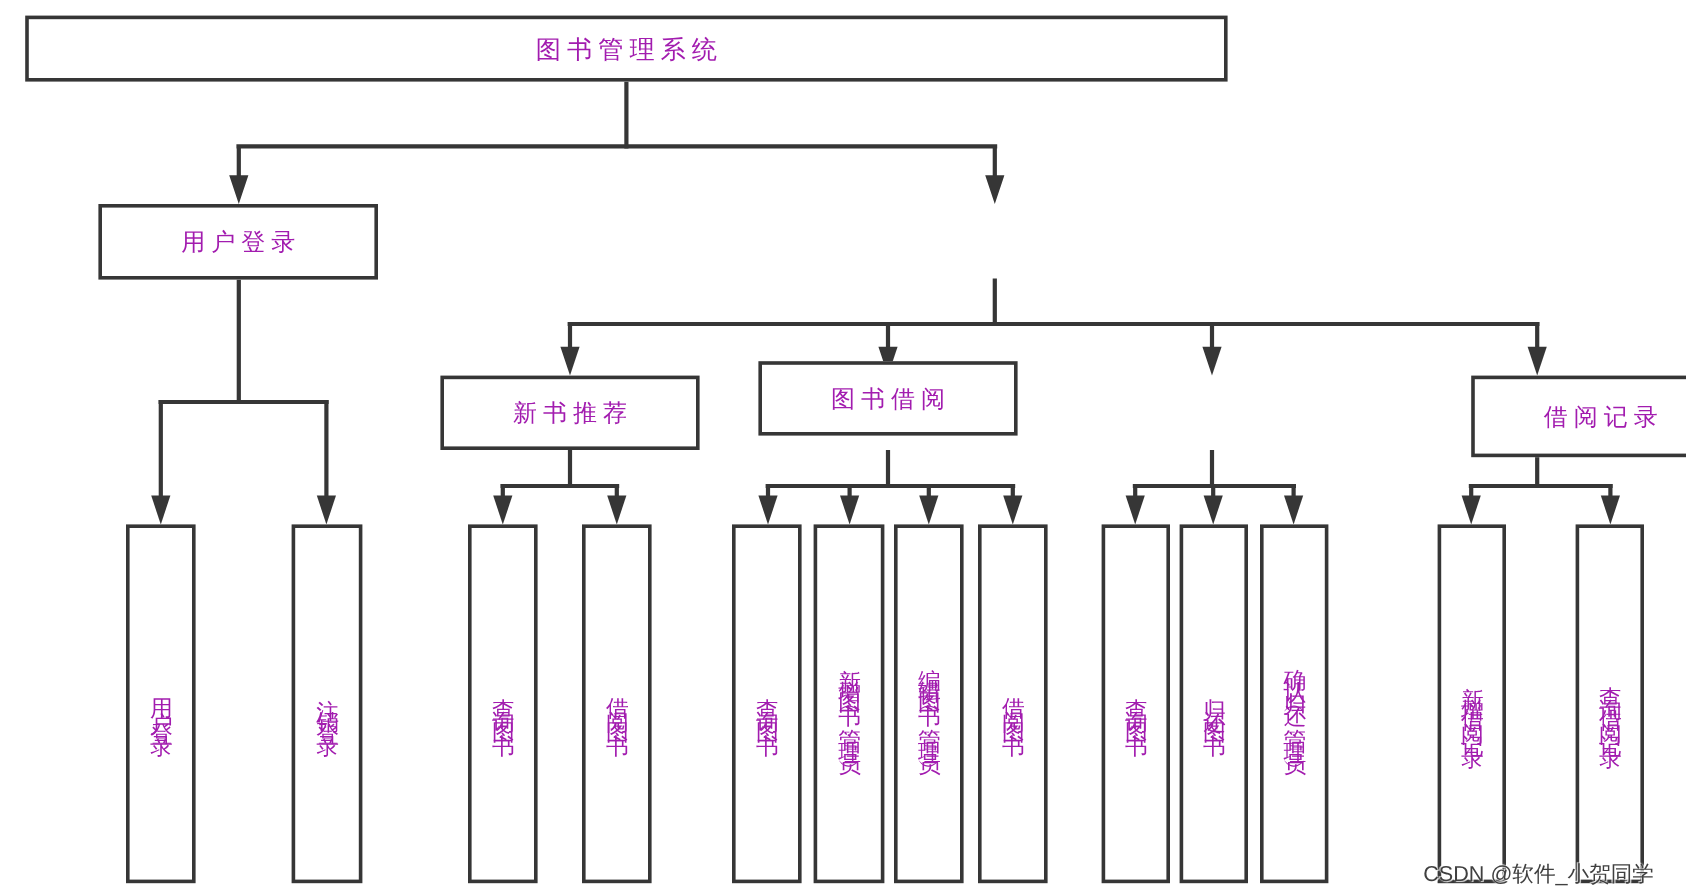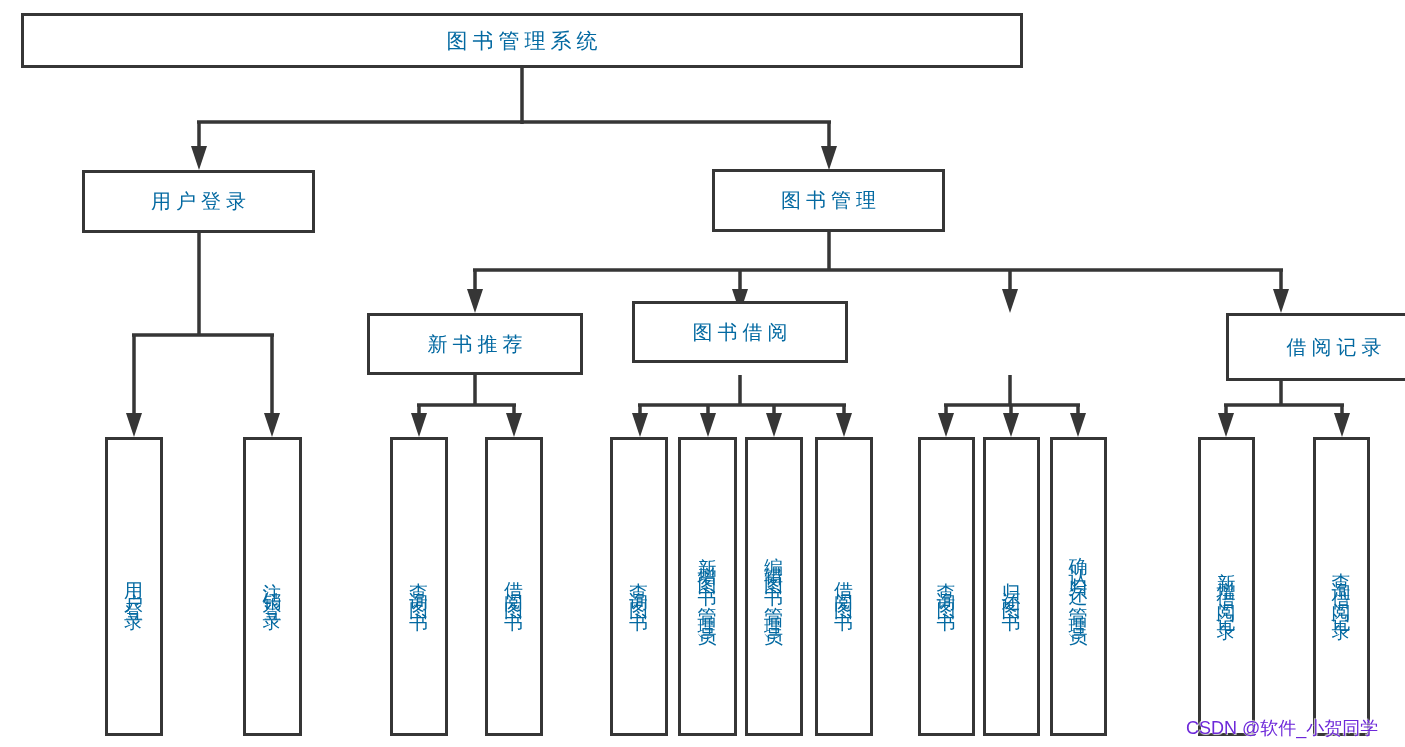--- a/index.html
+++ b/index.html
@@ -28,40 +28,40 @@
     display: flex;
     align-items: center;
     justify-content: center;
     color: #333333;
   }
   .node .lbl {
     font-size: 20px;
     letter-spacing: 5px;
     text-indent: 5px;
     white-space: nowrap;
-    color: #0369a1;
+    color: #a21caf;
   }
   .node.root .lbl {
     font-size: 21px;
   }
   .node.tall .lbl {
     writing-mode: vertical-rl;
     font-size: 19px;
     letter-spacing: 10px;
     text-indent: 0;
     white-space: normal;
     line-height: 1;
   }
   .watermark {
     position: absolute;
     left: 1186px;
     top: 717px;
     font-size: 18px;
     line-height: 22px;
-    color: #6d28d9;
+    color: #404040;
     white-space: nowrap;
     z-index: 5;
     text-shadow: 0 0 2px #ffffff, 1px 1px 0 rgba(255,255,255,0.65), -1px -1px 0 rgba(255,255,255,0.65);
   }
 </style>
 </head>
 <body>
 
 <div id="canvas">
 
@@ -104,23 +104,20 @@
       <polygon points="1334,413 1350,413 1342,437"></polygon>
     </g>
   </svg>
 
   <div class="node root" style="left:21px;top:13px;width:1002px;height:55px">
     <span class="lbl">图书管理系统</span>
   </div>
 
   <div class="node" style="left:82px;top:170px;width:233px;height:63px">
     <span class="lbl">用户登录</span>
-  </div>
-  <div class="node" style="left:712px;top:169px;width:233px;height:63px">
-    <span class="lbl">图书管理</span>
   </div>
 
   <div class="node" style="left:367px;top:313px;width:216px;height:62px">
     <span class="lbl">新书推荐</span>
   </div>
   <div class="node" style="left:632px;top:301px;width:216px;height:62px">
     <span class="lbl">图书借阅</span>
   </div>
   <div class="node" style="left:1226px;top:313px;width:216px;height:68px">
     <span class="lbl">借阅记录</span>

